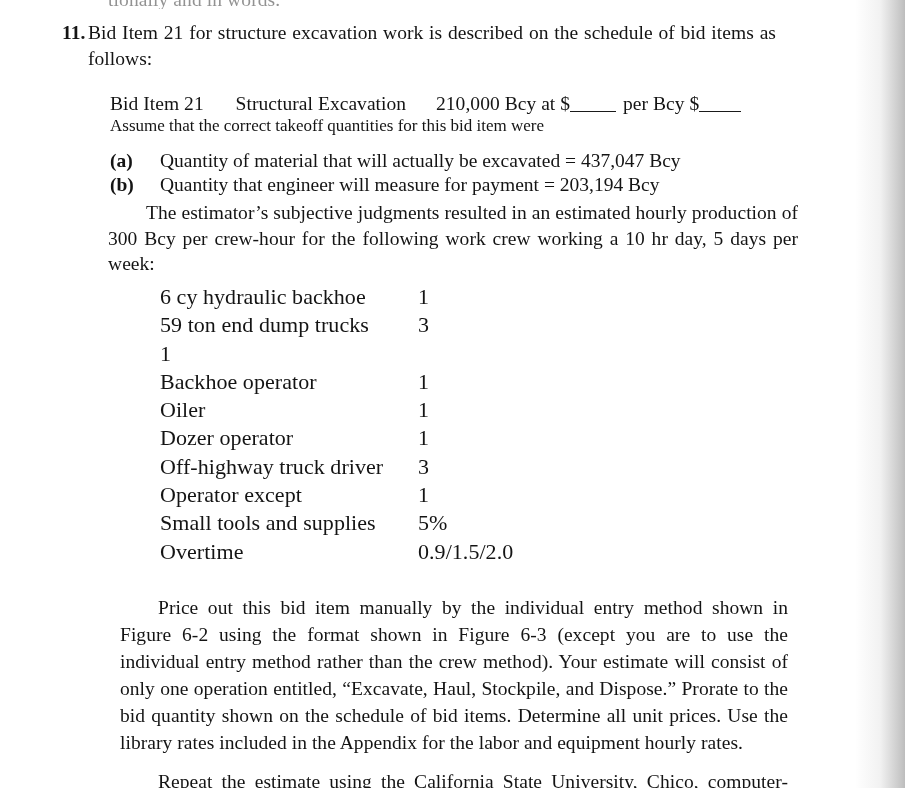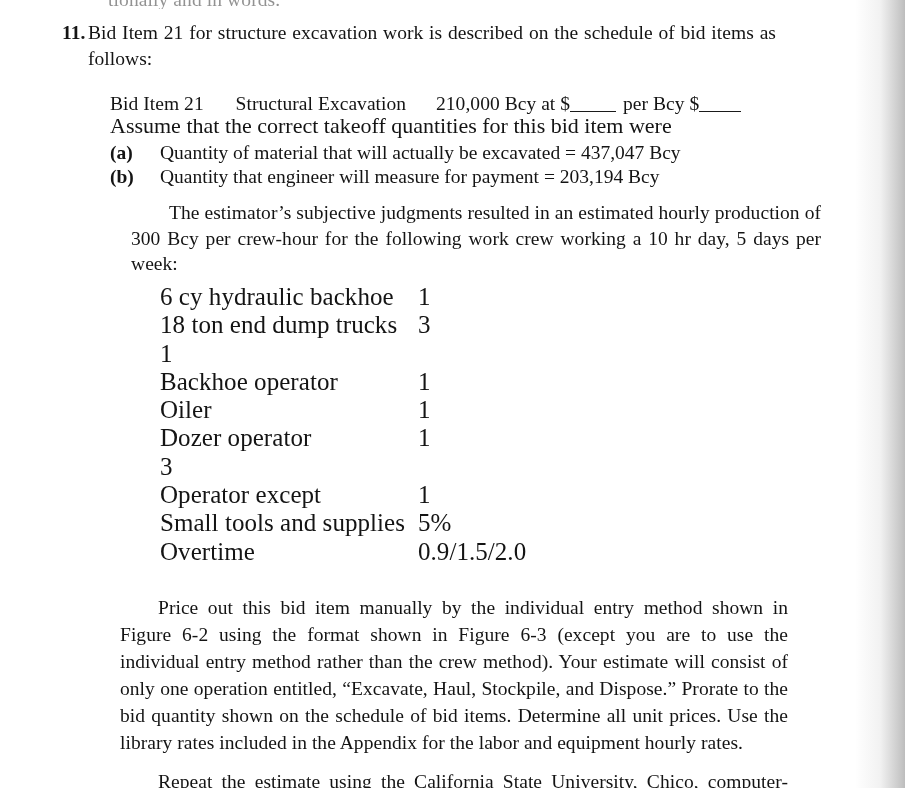--- a/index.html
+++ b/index.html
@@ -120,43 +120,42 @@
   }
 
   
   .assume-block {
     position: absolute;
     left: 110px;
     top: 113px;
     width: 690px;
   }
   .assume-intro {
-    font-size: 22px;
+    font-size: 17px;
     line-height: 25.5px;
-    margin: 0 0 2px 0;
+    margin: 0 0 10px 0;
   }
   .sub-item {
     display: flex;
     font-size: 19.5px;
     line-height: 24.5px;
   }
   .sub-label {
     font-weight: bold;
     width: 50px;
     flex: 0 0 50px;
   }
   .sub-text { flex: 1 1 auto; }
 
   
   .estimator-para {
     position: absolute;
     left: 108px;
     top: 200px;
     width: 690px;
-    margin-left: 23px;
   }
   .estimator-para p {
     margin: 0;
     font-size: 19.5px;
     line-height: 25.5px;
     text-align: justify;
     text-indent: 38px;
     letter-spacing: .05px;
   }
 
@@ -164,21 +163,21 @@
   .crew-table {
     position: absolute;
     left: 160px;
     top: 284px;
     width: 420px;
   }
   .crew-row {
     display: flex;
     height: 28.3px;
     align-items: flex-start;
-    font-size: 25px;
+    font-size: 22px;
     line-height: 25px;
   }
   .crew-desc {
     width: 258px;
     flex: 0 0 258px;
     letter-spacing: .05px;
   }
   .crew-qty {
     flex: 1 1 auto;
     letter-spacing: .05px;
@@ -243,39 +242,40 @@
     <div class="estimator-para">
       <p>The estimator’s subjective judgments resulted in an estimated hourly production of 300 Bcy per crew-hour for the following work crew working a 10 hr day, 5 days per week:</p>
     </div>
 
     <div class="crew-table">
       <div class="crew-row">
         <span class="crew-desc">6 cy hydraulic backhoe</span>
         <span class="crew-qty">1</span>
       </div>
       <div class="crew-row">
-        <span class="crew-desc">18 ton end dump trucks</span>
+        <span class="crew-desc">59 ton end dump trucks</span>
         <span class="crew-qty">3</span>
       </div>
       <div class="crew-row">
         <span class="crew-qty">1</span>
       </div>
       <div class="crew-row">
         <span class="crew-desc">Backhoe operator</span>
         <span class="crew-qty">1</span>
       </div>
       <div class="crew-row">
         <span class="crew-desc">Oiler</span>
         <span class="crew-qty">1</span>
       </div>
       <div class="crew-row">
         <span class="crew-desc">Dozer operator</span>
         <span class="crew-qty">1</span>
       </div>
       <div class="crew-row">
+        <span class="crew-desc">Off-highway truck driver</span>
         <span class="crew-qty">3</span>
       </div>
       <div class="crew-row">
         <span class="crew-desc">Operator except</span>
         <span class="crew-qty">1</span>
       </div>
       <div class="crew-row">
         <span class="crew-desc">Small tools and supplies</span>
         <span class="crew-qty">5%</span>
       </div>

